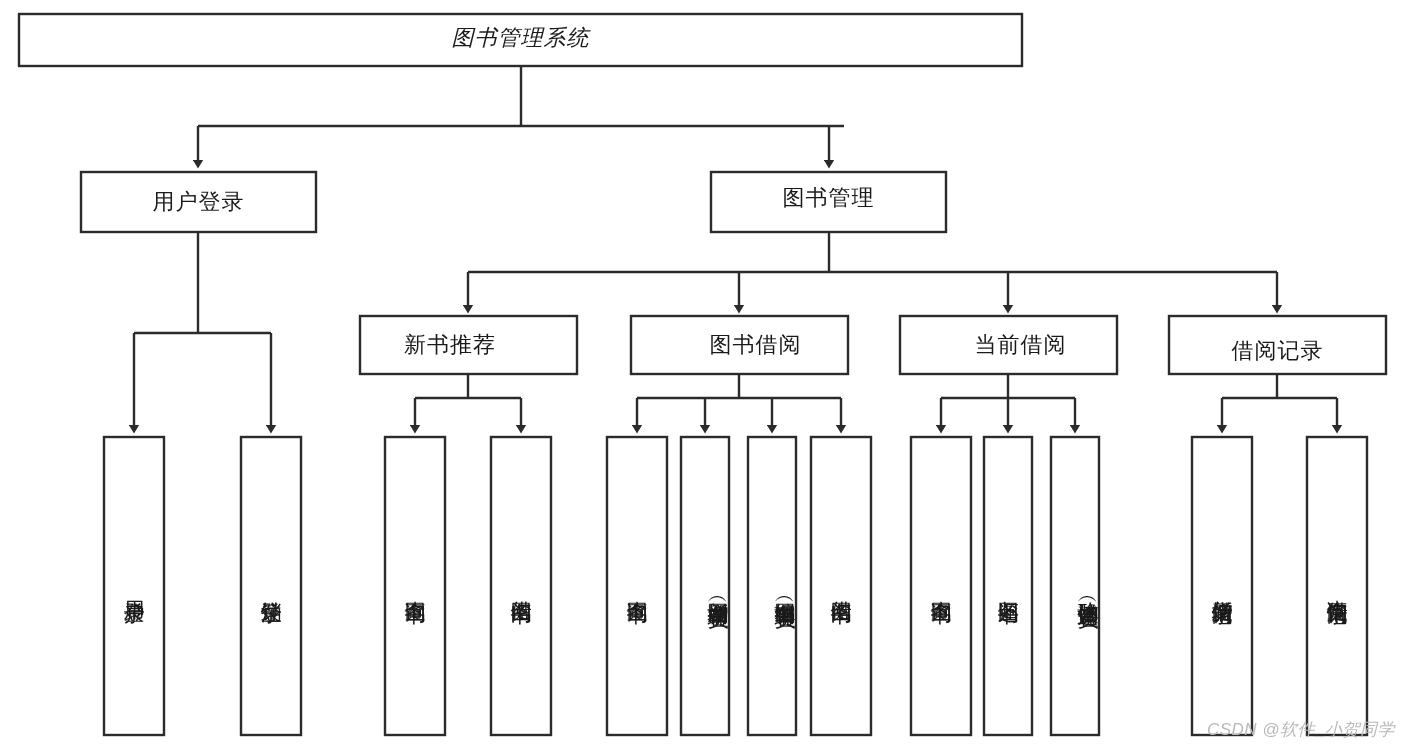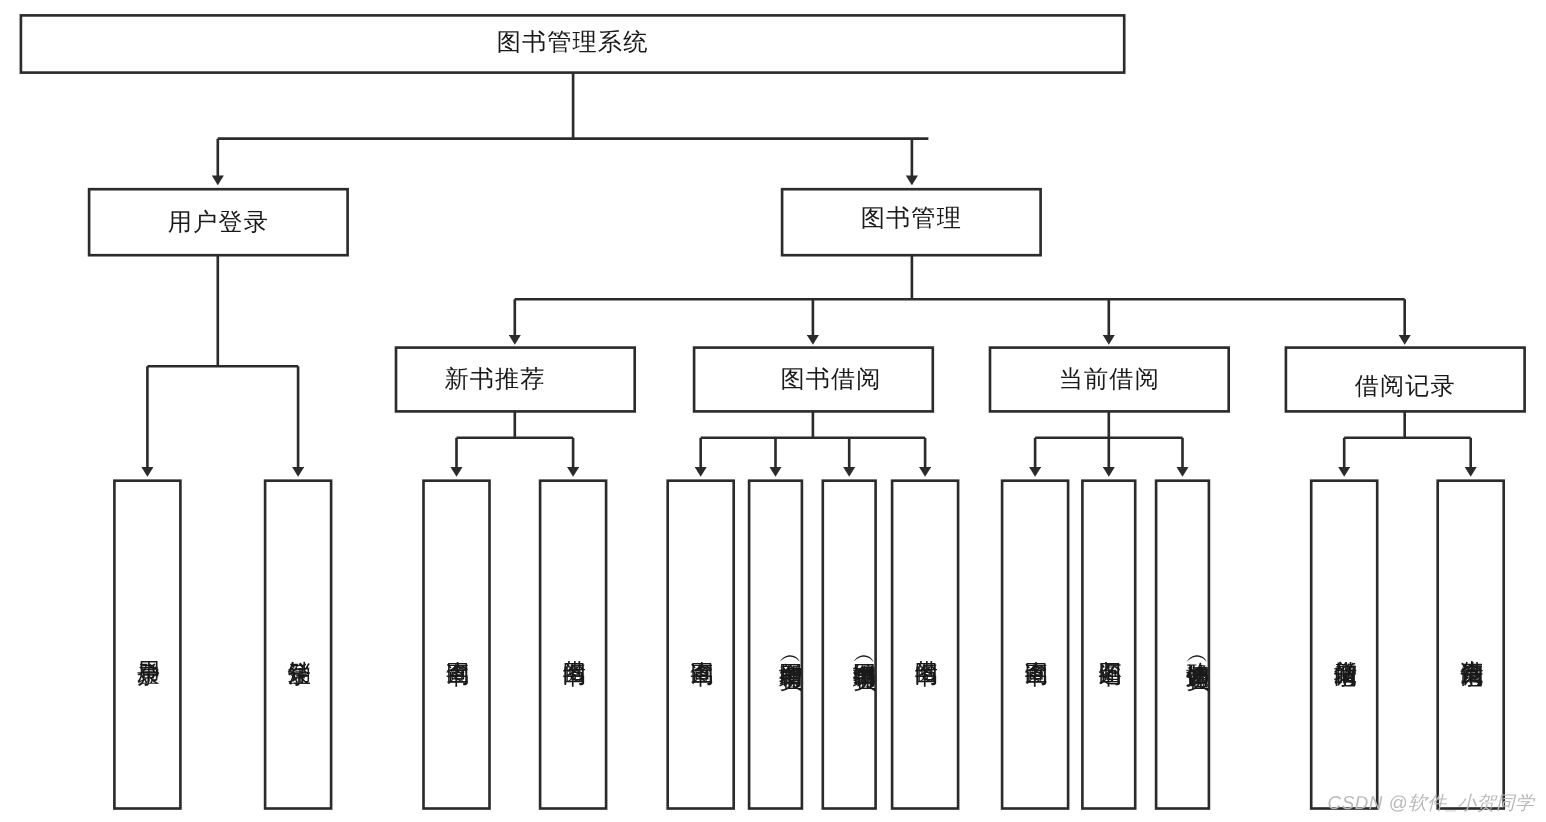--- a/index.html
+++ b/index.html
@@ -172,28 +172,28 @@
 
     <rect class="node-box" x="911" y="437" width="60" height="298"></rect>
     <rect class="node-box" x="984" y="437" width="48" height="298"></rect>
     <rect class="node-box" x="1051" y="437" width="48" height="298"></rect>
 
     <rect class="node-box" x="1192" y="437" width="60" height="298"></rect>
     <rect class="node-box" x="1307" y="437" width="60" height="298"></rect>
 
   </svg>
 
-  <div class="htext-wrap" style="left:19px; top:14px; width:1003px; height:48px;">图书管理系统</div>
+  <div class="htext-wrap" style="left:19px; top:14px; width:1003px; height:48px;font-style:italic;">图书管理系统</div>
 
   <div class="htext-wrap" style="left:81px; top:172px; width:235px; height:60px;">用户登录</div>
   <div class="htext-wrap" style="left:711px; top:172px; width:235px; height:52px;">图书管理</div>
 
   <div class="htext-wrap" style="left:360px; top:316px; width:180px; height:58px;">新书推荐</div>
   <div class="htext-wrap" style="left:631px; top:316px; width:249px; height:58px;">图书借阅</div>
-  <div class="htext-wrap" style="left:900px; top:316px; width:217px; height:58px;">当前借阅</div>
+  <div class="htext-wrap" style="left:900px; top:316px; width:217px; height:58px;padding-left:12px;">当前借阅</div>
   <div class="htext-wrap" style="left:1169px; top:316px; width:217px; height:70px;">借阅记录</div>
 
   <div class="vtext-wrap" style="left:104px; top:437px; width:60px; height:298px;">用户登录</div>
   <div class="vtext-wrap" style="left:241px; top:437px; width:60px; height:298px;">注销登录</div>
 
   <div class="vtext-wrap" style="left:385px; top:437px; width:60px; height:298px;">查询图书</div>
   <div class="vtext-wrap" style="left:491px; top:437px; width:60px; height:298px;">借阅图书</div>
 
   <div class="vtext-wrap" style="left:607px; top:437px; width:60px; height:298px;">查询图书</div>
   <div class="vtext-wrap" style="left:681px; top:443px; width:48px; height:292px; align-items:flex-start;">新增图书（管理员）</div>

